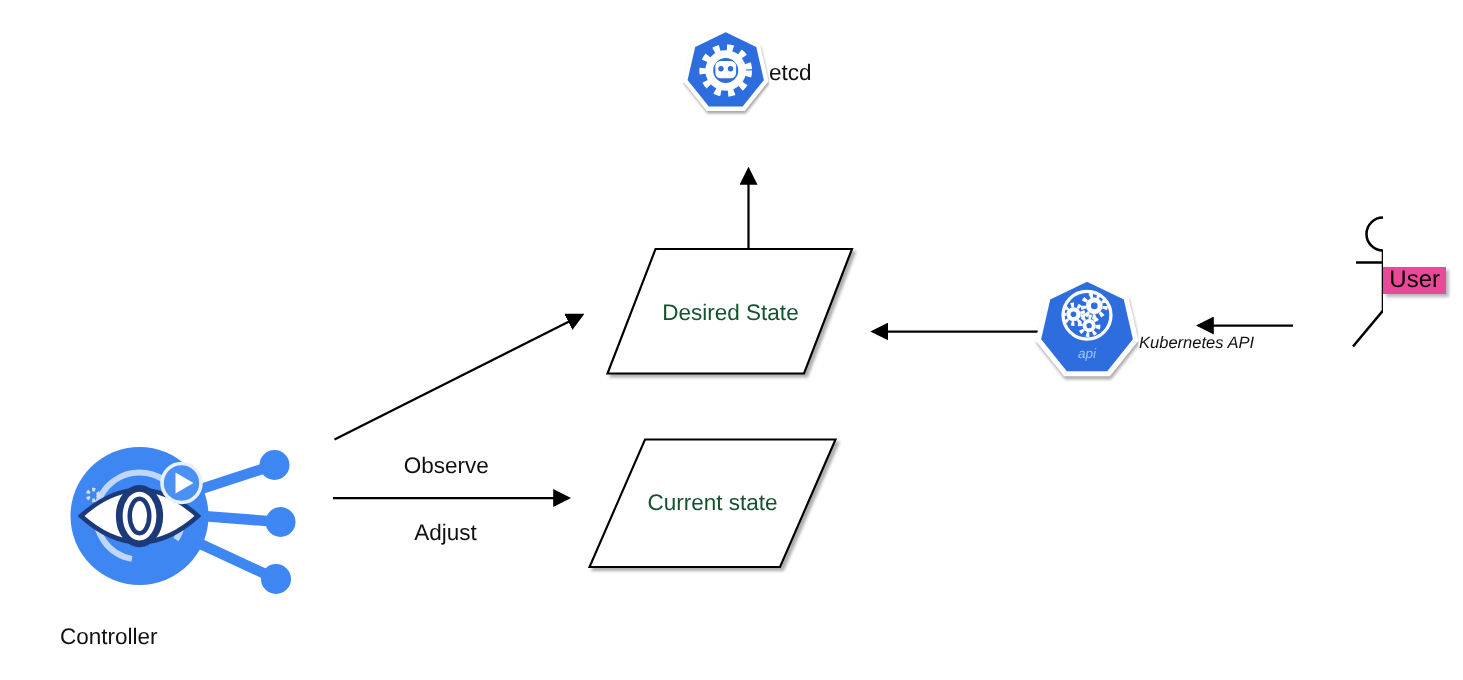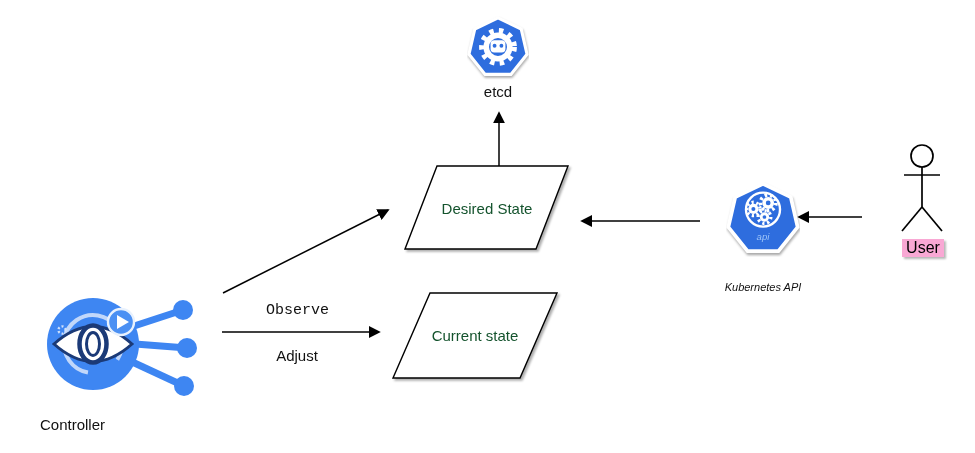--- a/index.html
+++ b/index.html
@@ -1,28 +1,28 @@
 <!DOCTYPE html>
 <html style="--kubernetes-blue: #2e6dde; --controller-blue: #3e86f2; --api-text-blue: #9ec5f8; --eye-navy: #1b3a77; --ring-light: #cfe0fb; --line-black: #000000;"><head>
 <meta charset="utf-8">
 <style>
   html,body { margin:0; padding:0; background:#ffffff; }
   body { font-family:"Liberation Sans", sans-serif; color:#000; }
   .canvas { position:relative; width:975px; height:453px; background:#fff; overflow:hidden; }
   .layer { position:absolute; left:0; top:0; }
-  .node { position:absolute; display:flex; flex-direction:column; align-items:center; }
+  .node { position:absolute; display:flex; flex-direction:row; align-items:center; }
   .lbl { font-size:15px; color:#111; line-height:18px; white-space:nowrap; }
   .shape-label { position:absolute; inset:0; display:flex; align-items:center; justify-content:center;
                  font-size:15px; color:#14532d; }
   .pgram { position:absolute; overflow:visible; }
   .pgram polygon { fill:#ffffff; stroke:#000; stroke-width:1.4;
                    filter:drop-shadow(2px 2.5px 1.2px rgba(0,0,0,0.32)); }
   .hepta-shape { filter:drop-shadow(1.5px 3px 1.5px rgba(0,0,0,0.33)); }
   .edge-label { position:absolute; font-size:15px; color:#111; text-align:center; }
-  .user-label-box { margin-top:5px; background:#f9a8d4; padding:0 4px; font-size:16px;
+  .user-label-box { margin-top:5px; background:#ec4899; padding:0 4px; font-size:16px;
                     box-shadow:2px 2px 2px rgba(0,0,0,0.28); }
   svg { display:block; }
 </style>
 </head>
 <body>
 
 <div class="canvas">
 
   <svg class="layer" width="975" height="453">
     <defs>
@@ -128,16 +128,16 @@
       </g>
 
       <g>
         <circle cx="81" cy="34" r="13" fill="#4b90f3" stroke="#e8f1fd" stroke-width="2.4"></circle>
         <path d="M 77 27 L 89 34 L 77 41 Z" fill="#ffffff"></path>
       </g>
     </svg>
     <div class="lbl" style="position:absolute; left:0; top:128px; width:108px; ">Controller</div>
   </div>
 
-  <div class="edge-label" style="left:250px; top:302px; width:95px;font-family:Liberation Mono, monospace;">Observe</div>
+  <div class="edge-label" style="left:250px; top:302px; width:95px;">Observe</div>
   <div class="edge-label" style="left:252px; top:347px; width:90px;">Adjust</div>
 
 </div>
 
 </body></html>

